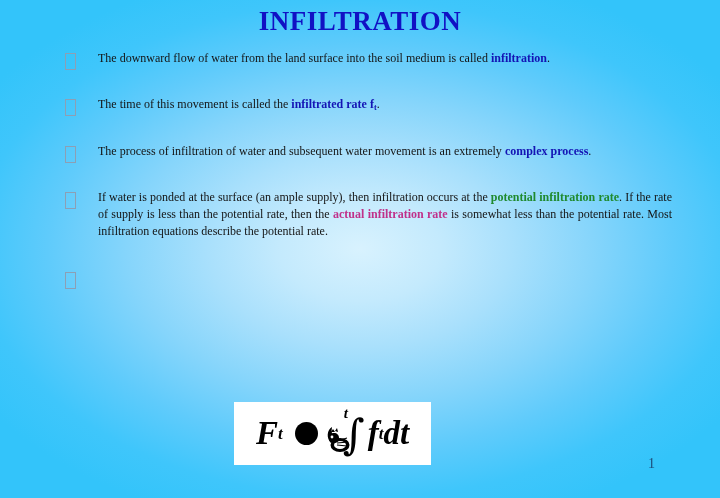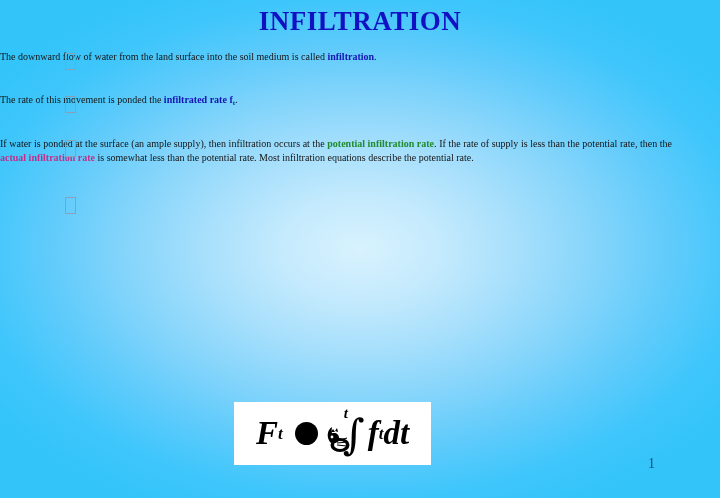--- a/index.html
+++ b/index.html
@@ -48,23 +48,24 @@
   
   #body {
     position: absolute;
     top: 50px;
     left: 0;
     width: 720px;
   }
 
   .bullet-row {
     position: relative;
+    padding-left: 98px;
     padding-right: 48px;
     margin-bottom: 13px;
-    font-size: 10px;
+    font-size: 12px;
     line-height: 1.42;
     color: #141414;
     text-align: justify;
     font-family: "Liberation Serif", "DejaVu Serif", serif;
   }
 
   .bullet-row.gap-before {
     margin-top: 29px;
   }
 
@@ -187,23 +188,27 @@
 
   <div id="body">
 
     <div class="bullet-row">
       <span class="bullet-marker"></span>
       <span><span>The downward flow of water from the land surface into the soil medium is called </span><span class="b-blue">infiltration</span><span>.</span></span>
     </div>
 
     <div class="bullet-row gap-before">
       <span class="bullet-marker"></span>
-      <span><span>The rate of this movement is ponded the </span><span class="b-blue">infiltrated rate f</span><span class="b-blue sub">t</span><span>.</span></span>
-    </div>
-
+      <span><span>The time of this movement is called the </span><span class="b-blue">infiltrated rate f</span><span class="b-blue sub">t</span><span>.</span></span>
+    </div>
+
+    <div class="bullet-row gap-before">
+      <span class="bullet-marker"></span>
+      <span><span>The process of infiltration of water and subsequent water movement is an extremely </span><span class="b-blue">complex process</span><span>.</span></span>
+    </div>
 
     <div class="bullet-row gap-before">
       <span class="bullet-marker"></span>
       <span><span>If water is ponded at the surface (an ample supply), then infiltration occurs at the </span><span class="b-green">potential infiltration rate</span><span>. If the rate of supply is less than the potential rate, then the </span><span class="b-magenta">actual infiltration rate</span><span> is somewhat less than the potential rate. Most infiltration equations describe the potential rate.</span></span>
     </div>
 
     <div class="bullet-row gap-before">
       <span class="bullet-marker"></span>
     </div>
 

